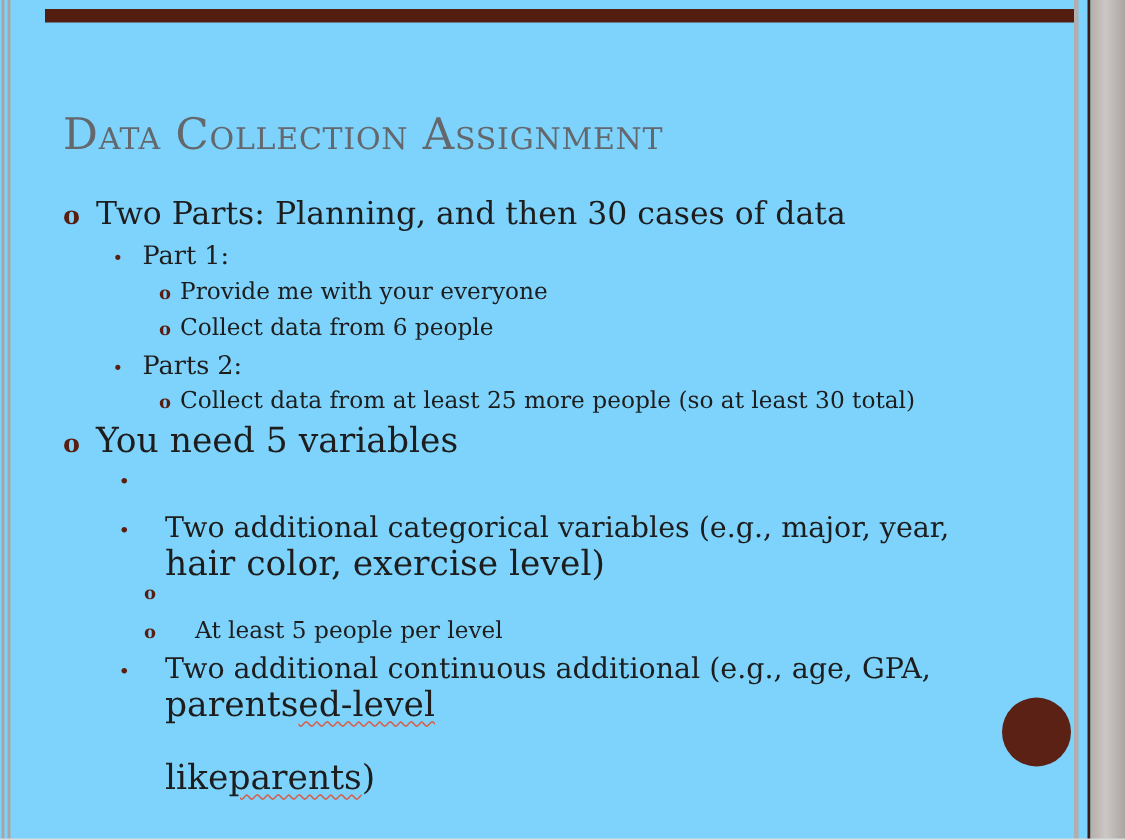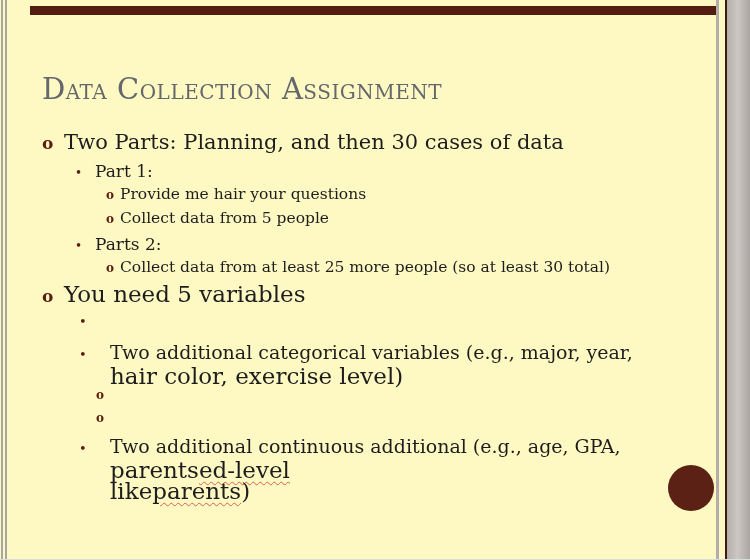--- a/index.html
+++ b/index.html
@@ -1,18 +1,18 @@
 <!DOCTYPE html>
 <html><head>
 <meta charset="utf-8">
 <style>
   html,body{margin:0;padding:0;background:#ffffff;}
   #slide{
     position:relative;width:750px;height:560px;overflow:hidden;
-    background:#fef9c3;font-family:"DejaVu Serif", serif;color:#1d1d1d;
+    background:#7dd3fc;font-family:"DejaVu Serif", serif;color:#1d1d1d;
   }
   
   .left-line{position:absolute;top:0;bottom:0;width:2px;background:#a6a6a6;}
   .left-line.one{left:1px;} .left-line.two{left:5px;}
   .top-bar{position:absolute;left:30px;top:6px;width:686px;height:9px;background:#531d10;}
   .right-stripe{position:absolute;top:0;bottom:0;left:716px;width:3px;background:#b3aeab;}
   .right-rule{position:absolute;top:0;bottom:0;left:725px;width:2px;background:#3c1a10;}
   .right-band{position:absolute;top:0;bottom:0;left:727px;width:23px;
     background:linear-gradient(90deg,#b5afac 0%,#ccc7c4 45%,#aba5a2 100%);}
   .bottom-line{position:absolute;left:0;right:0;bottom:0;height:1px;background:#dcdcdc;}
@@ -59,26 +59,26 @@
     <span class="tx">Two Parts: Planning, and then 30 cases of data</span>
   </div>
 
   <div class="row l2a" style="top:161px">
     <span class="mk">•</span>
     <span class="tx">Part 1:</span>
   </div>
 
   <div class="row l3a" style="top:185px">
     <span class="mk">o</span>
-    <span class="tx">Provide me hair your questions</span>
+    <span class="tx">Provide me with your everyone</span>
   </div>
 
   <div class="row l3a" style="top:209px">
     <span class="mk">o</span>
-    <span class="tx">Collect data from 5 people</span>
+    <span class="tx">Collect data from 6 people</span>
   </div>
 
   <div class="row l2a" style="top:234px">
     <span class="mk">•</span>
     <span class="tx">Parts 2:</span>
   </div>
 
   <div class="row l3a" style="top:258px">
     <span class="mk">o</span>
     <span class="tx">Collect data from at least 25 more people (so at least 30 total)</span>
@@ -101,31 +101,32 @@
   <div class="row contb" style="top:363px">
     <span class="tx">hair color, exercise level)</span>
   </div>
 
   <div class="row l3b" style="top:388px">
     <span class="mk">o</span>
   </div>
 
   <div class="row l3b" style="top:411px">
     <span class="mk">o</span>
+    <span class="tx">At least 5 people per level</span>
   </div>
 
   <div class="row l2b" style="top:435px">
     <span class="mk">•</span>
     <span class="tx">Two additional continuous additional (e.g., age, GPA,</span>
   </div>
 
   <div class="row contb" style="top:457px">
     <span class="tx">parents </span>
       <span class="tx squiggle">ed-level</span>
   </div>
 
-  <div class="row contb" style="top:478px">
+  <div class="row contb" style="top:506px">
     <span class="tx">like </span>
       <span class="tx squiggle">parents</span>
       <span class="tx">)</span>
   </div>
 
 </div>
 
 </body></html>

